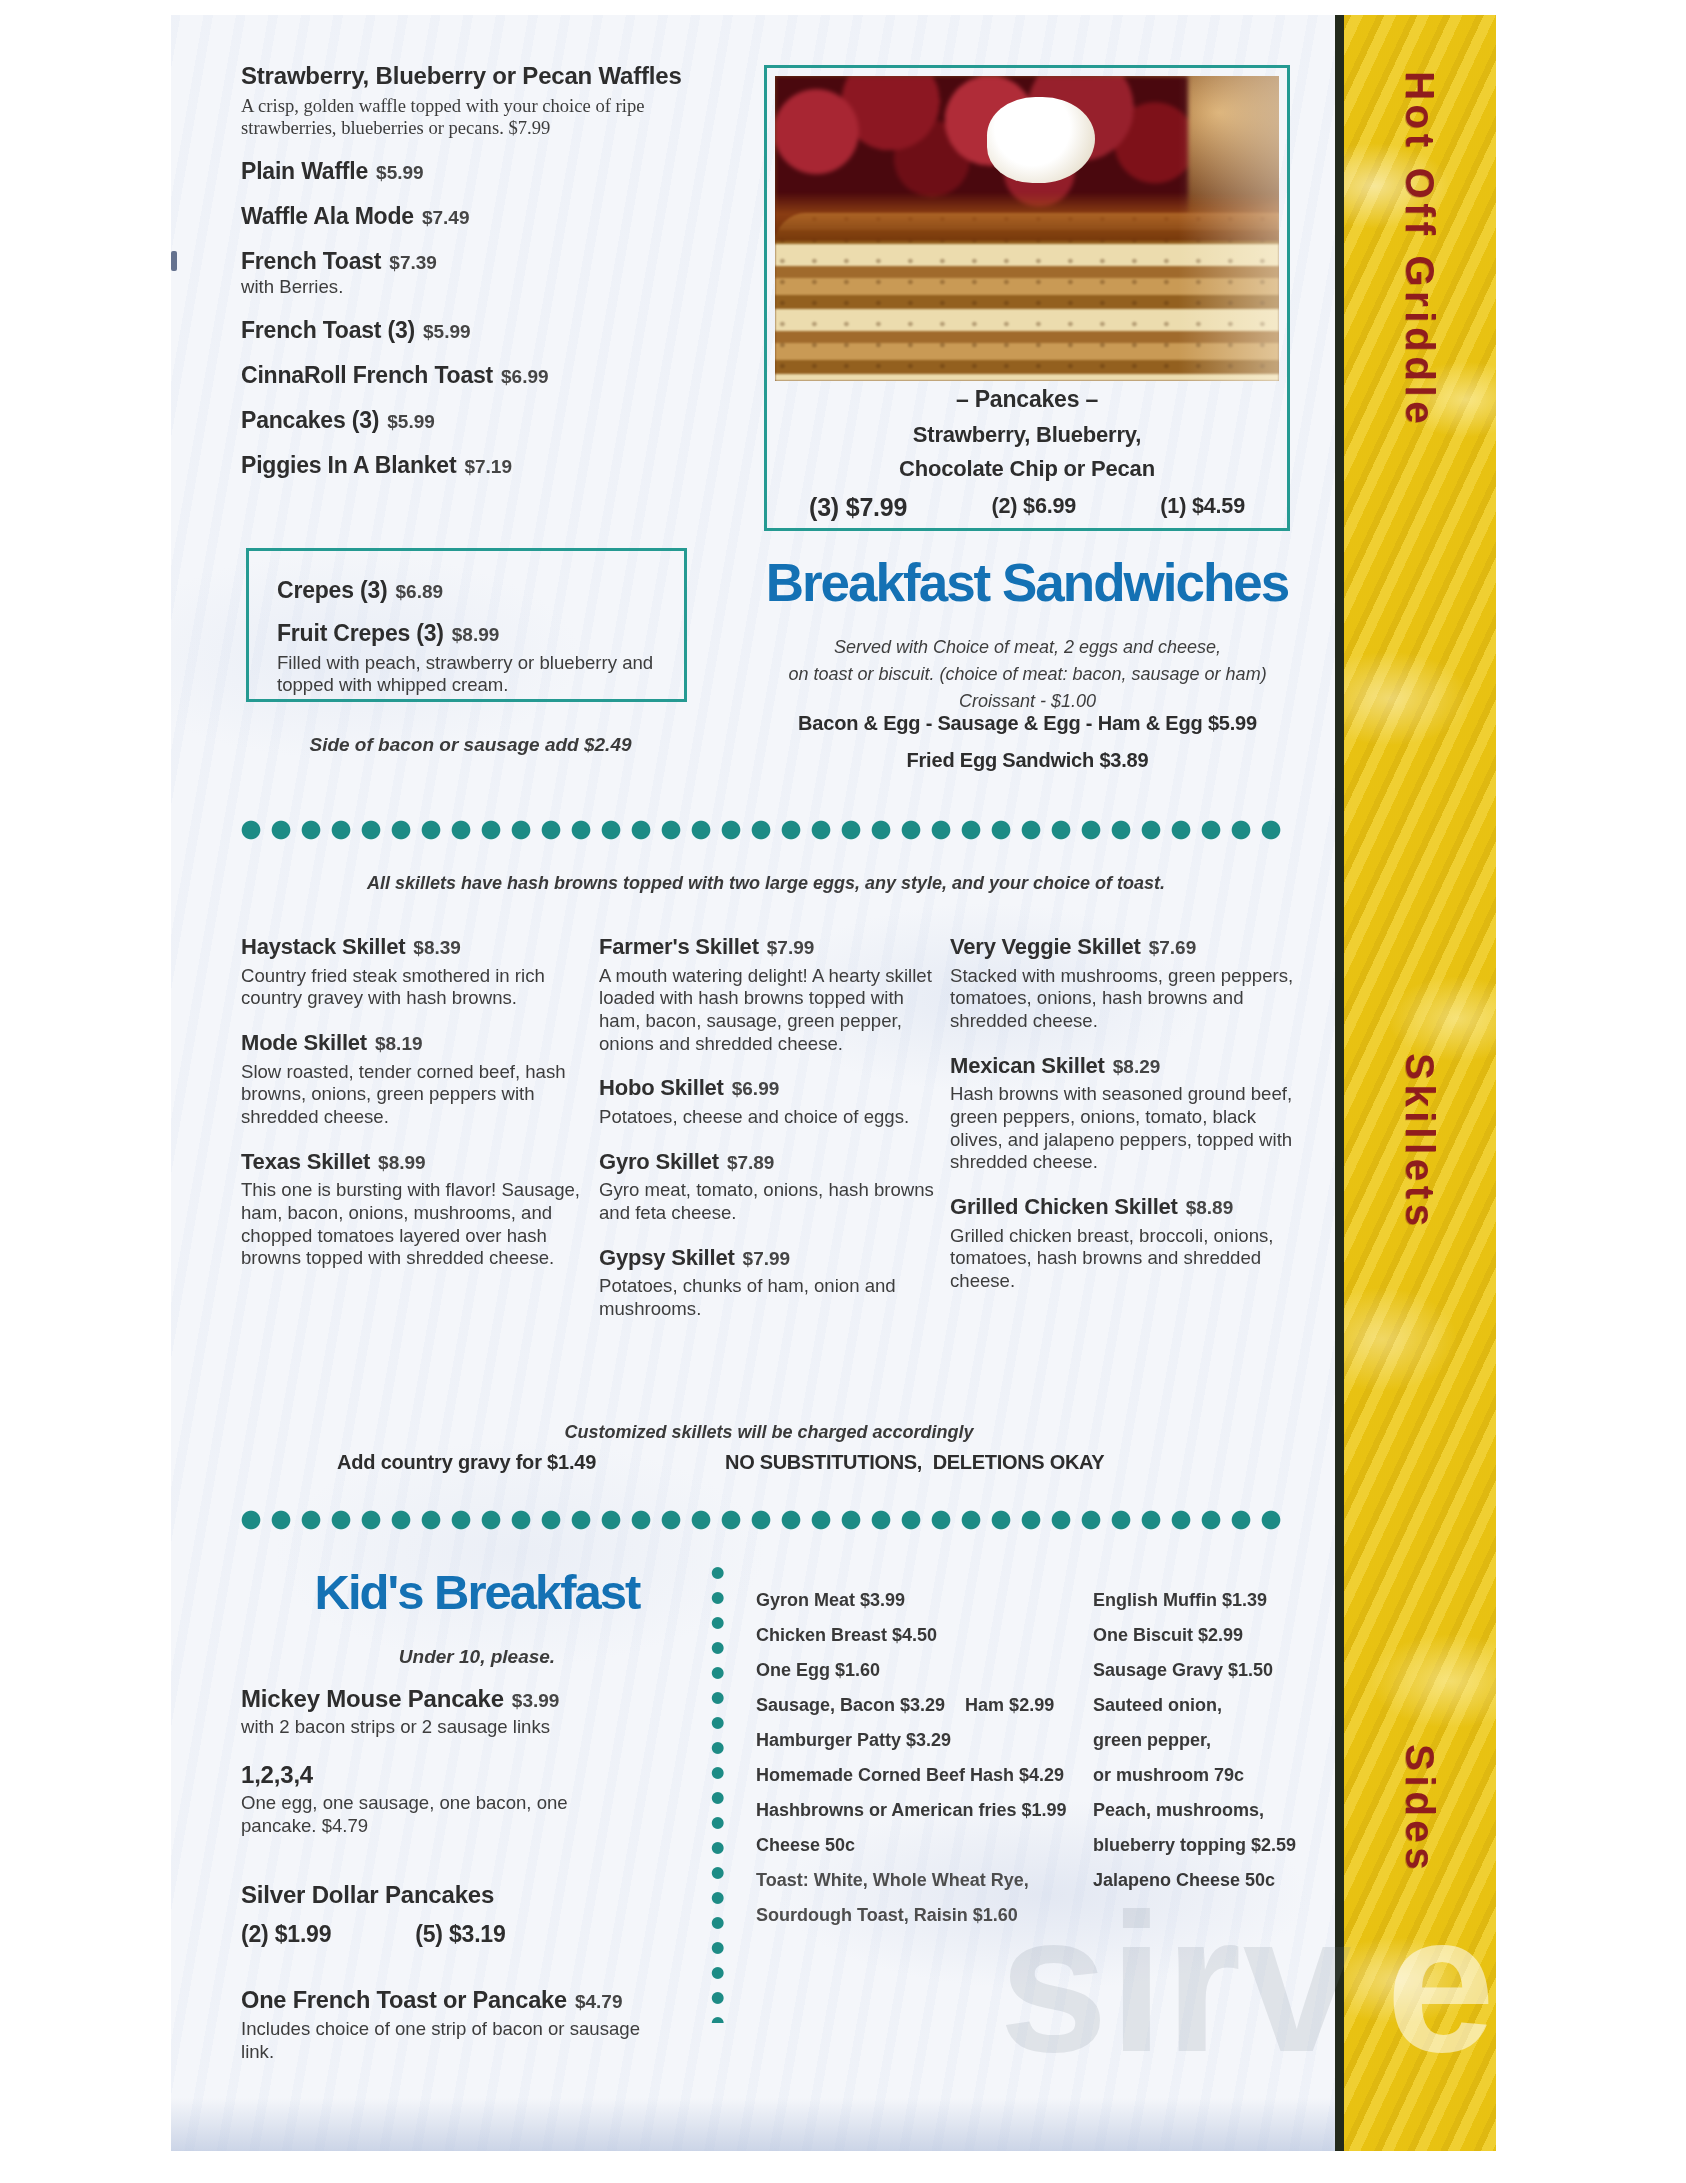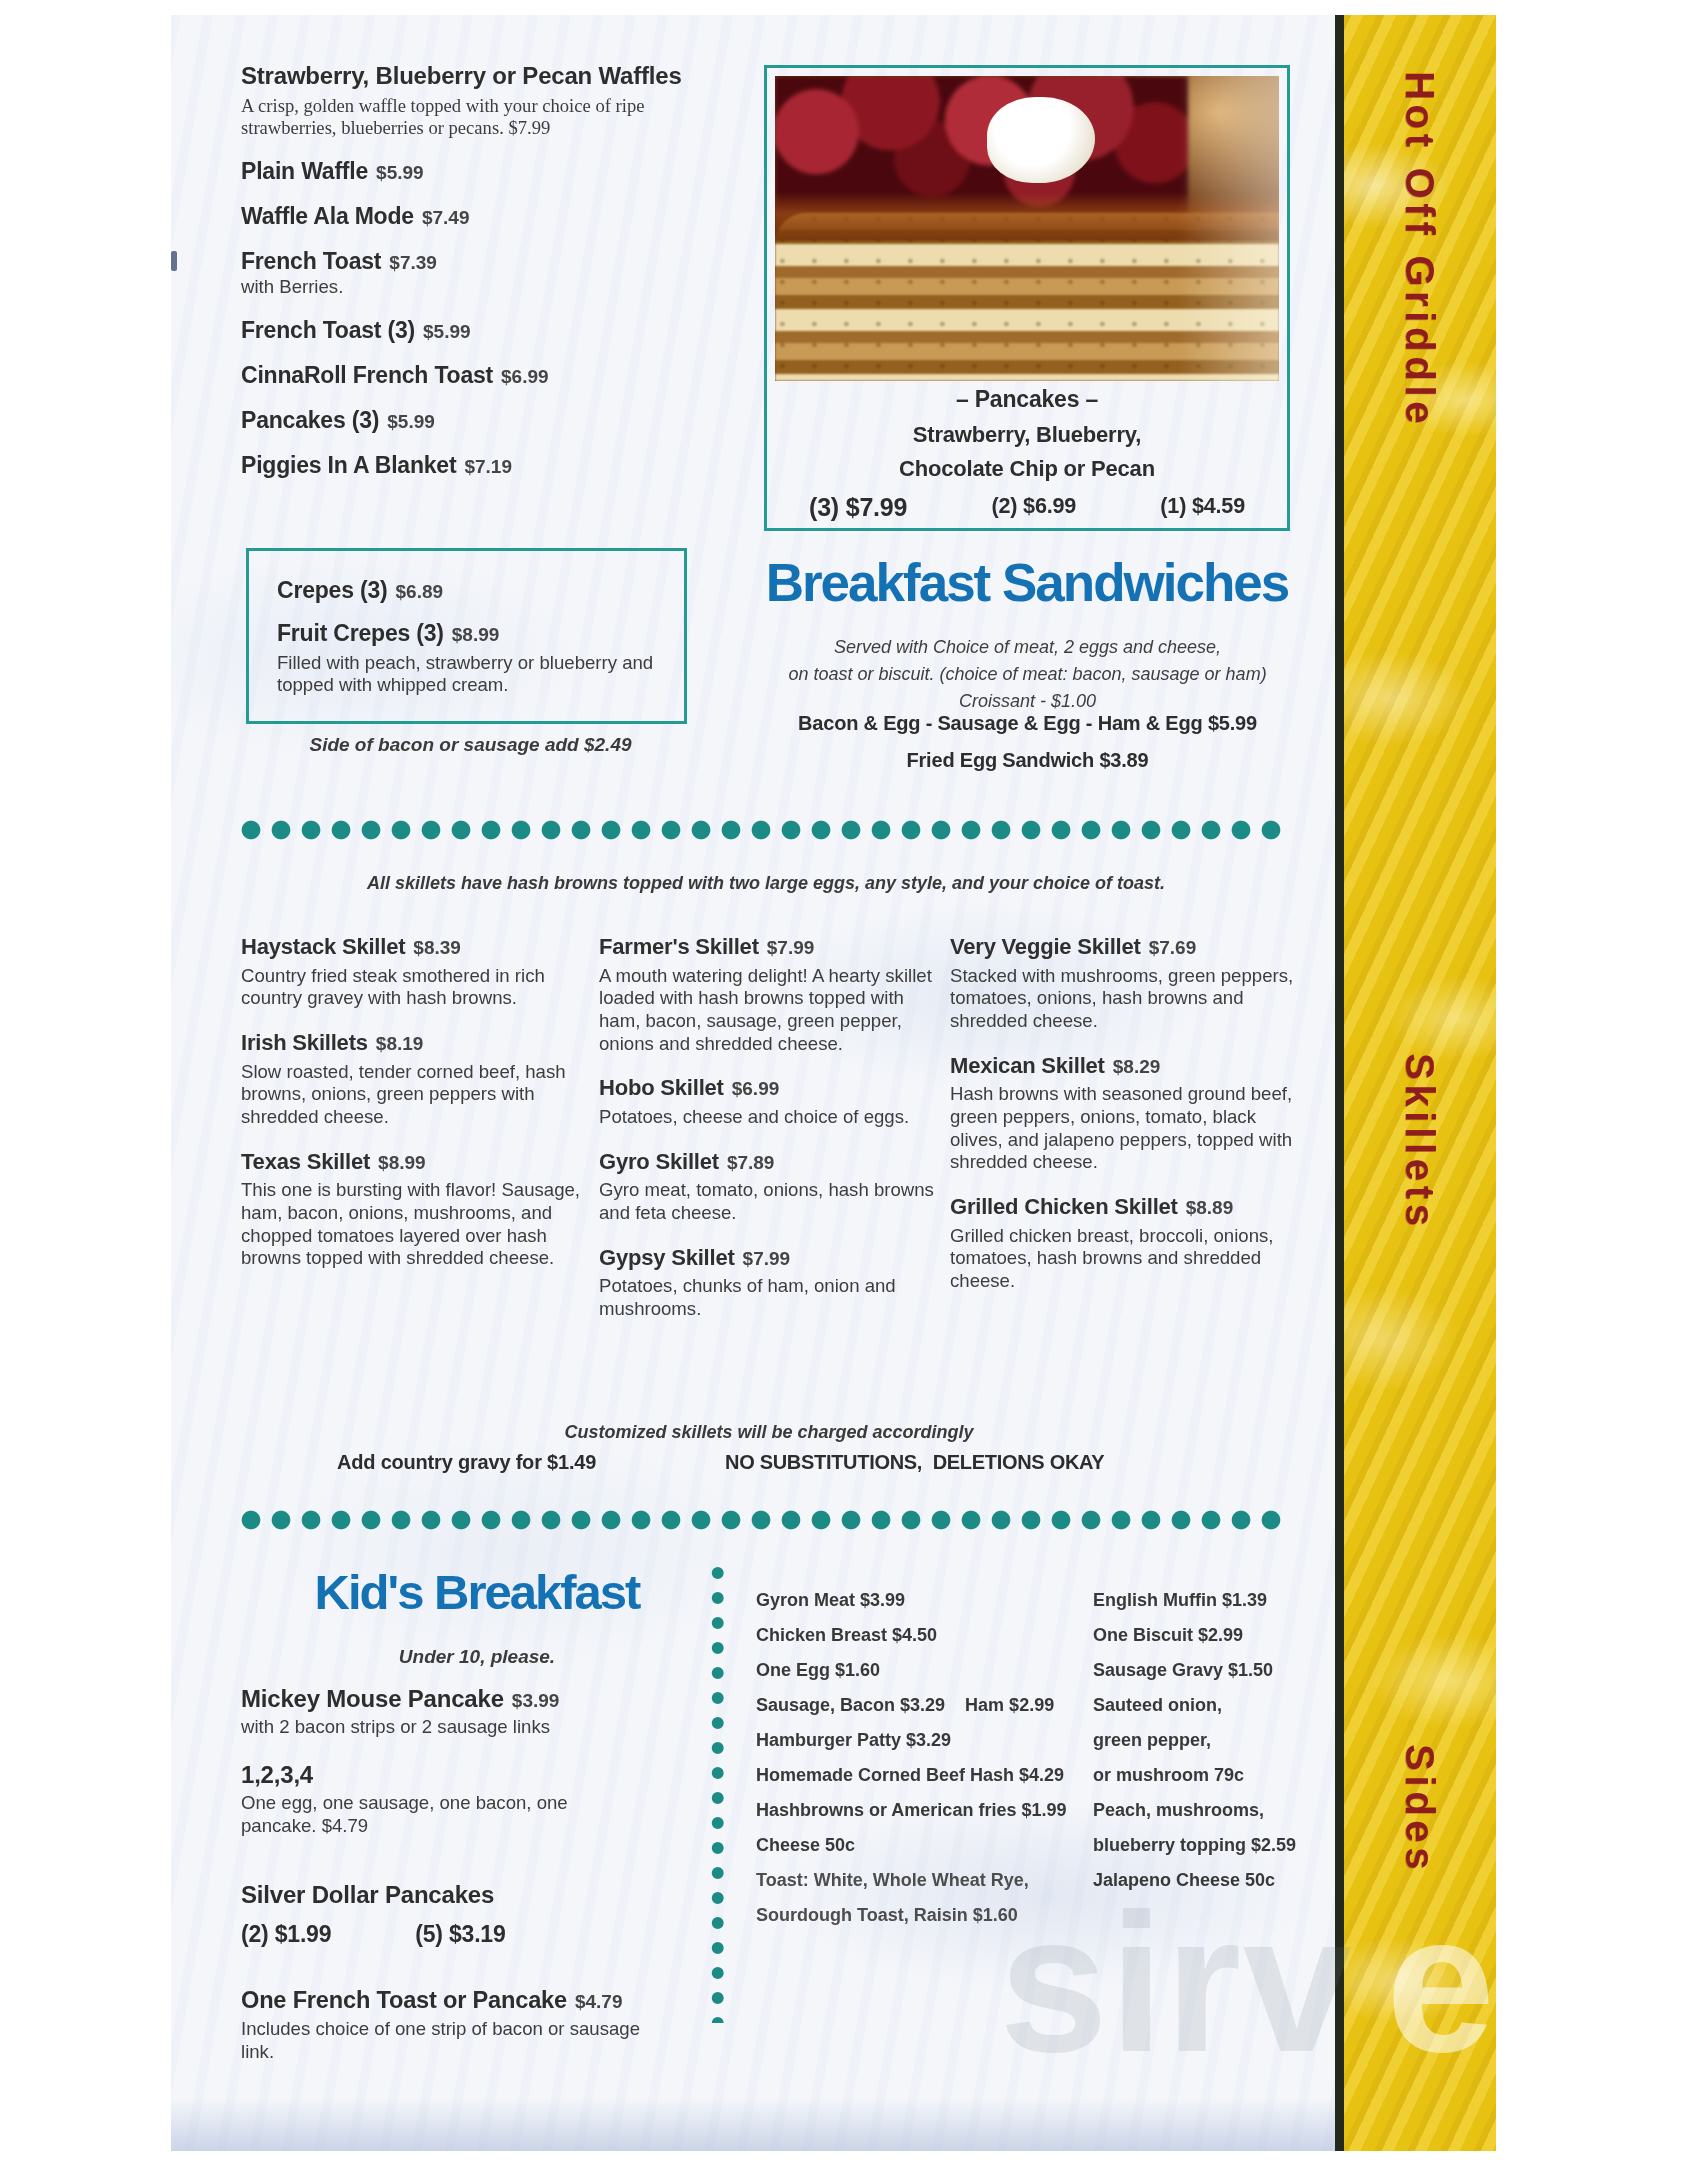--- a/index.html
+++ b/index.html
@@ -139,21 +139,21 @@
       <span class="name">CinnaRoll French Toast</span><span class="price">$6.99</span>
     </div>
     <div class="mi">
       <span class="name">Pancakes (3)</span><span class="price">$5.99</span>
     </div>
     <div class="mi">
       <span class="name">Piggies In A Blanket</span><span class="price">$7.19</span>
     </div>
   </div>
 
-  <div class="abs teal-box" style="left:246px;top:548px;width:441px;height:176px;box-sizing:border-box;padding:26px 28px;">
+  <div class="abs teal-box" style="left:246px;top:548px;width:441px;height:154px;box-sizing:border-box;padding:26px 28px;">
     <div style="margin-bottom:16px;">
       <span class="name">Crepes (3)</span><span class="price">$6.89</span>
     </div>
     <div>
       <span class="name">Fruit Crepes (3)</span><span class="price">$8.99</span>
       <div class="desc" style="width:378px;">Filled with peach, strawberry or blueberry and topped with whipped cream.</div>
     </div>
   </div>
 
   <div class="abs italic center" style="left:241px;top:734px;width:459px;font-size:19px;font-weight:600;color:#3b3b3b;">Side of bacon or sausage add $2.49</div>
@@ -190,21 +190,21 @@
   <div class="abs dots-h" style="left:241px;top:820px;width:1050px;"></div>
 
   <div class="abs center italic" style="left:270px;top:873px;width:992px;font-size:18px;font-weight:600;color:#3a3a3a;">All skillets have hash browns topped with two large eggs, any style, and your choice of toast.</div>
 
   <div class="abs" style="left:241px;top:934px;width:341px;">
     <div class="mi" style="margin-bottom:20px;">
       <span class="name-sm">Haystack Skillet</span><span class="price">$8.39</span>
       <div class="desc">Country fried steak smothered in rich country gravey with hash browns.</div>
     </div>
     <div class="mi" style="margin-bottom:20px;">
-      <span class="name-sm">Irish Skillets</span><span class="price">$8.19</span>
+      <span class="name-sm">Mode Skillet</span><span class="price">$8.19</span>
       <div class="desc">Slow roasted, tender corned beef, hash browns, onions, green peppers with shredded cheese.</div>
     </div>
     <div>
       <span class="name-sm">Texas Skillet</span><span class="price">$8.99</span>
       <div class="desc">This one is bursting with flavor! Sausage, ham, bacon, onions, mushrooms, and chopped tomatoes layered over hash browns topped with shredded cheese.</div>
     </div>
   </div>
 
   <div class="abs" style="left:599px;top:934px;width:341px;">
     <div class="mi" style="margin-bottom:20px;">

